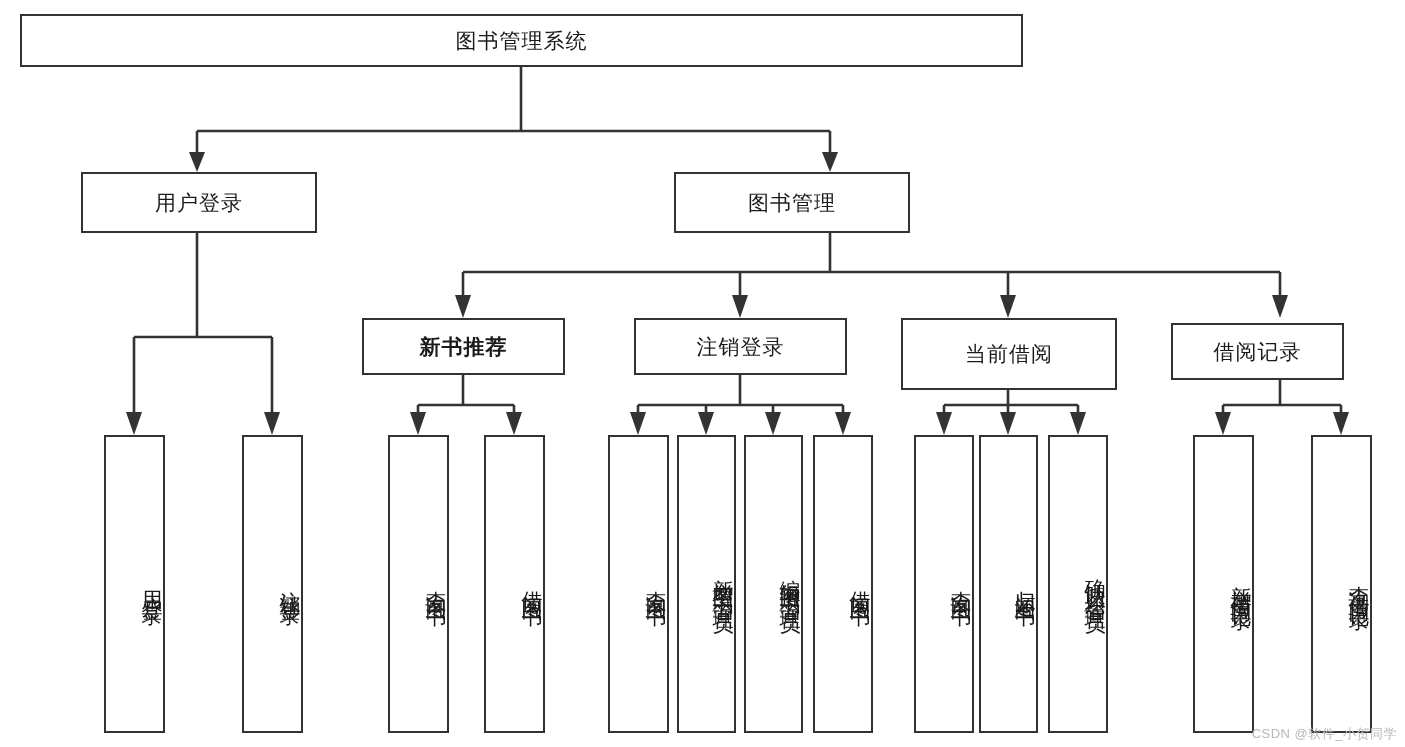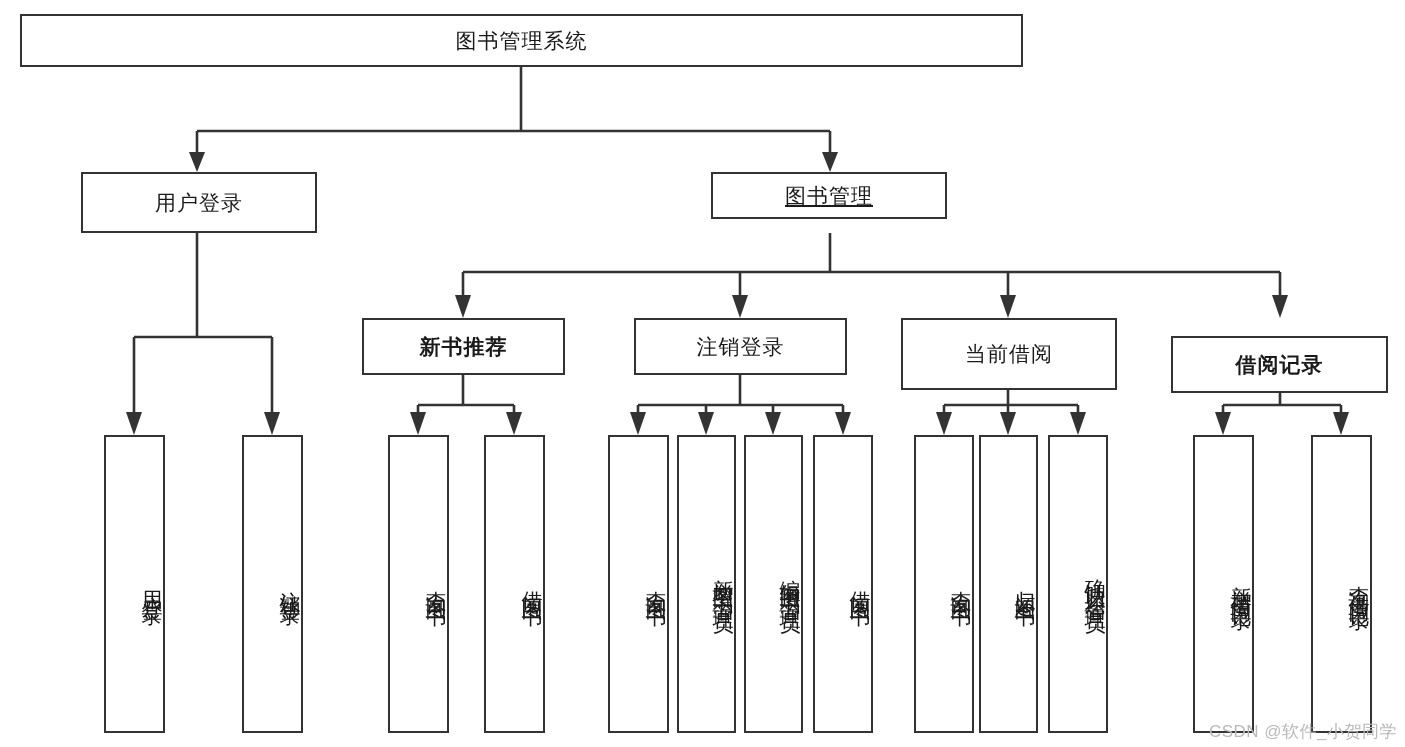--- a/index.html
+++ b/index.html
@@ -56,21 +56,21 @@
   #wires line, #wires path{
     stroke:#333333;
     stroke-width:2.6;
     fill:none;
   }
   #wires polygon{ fill:#333333; }
   .watermark{
     position:absolute;
     right:8px;
     bottom:4px;
-    font-size:17px;
+    font-size:13px;
     color:#b9b9b9;
     letter-spacing:0.5px;
     white-space:nowrap;
   }
 </style>
 </head>
 <body>
 
 <div id="canvas">
 
@@ -141,34 +141,34 @@
     <polygon points="1333,412 1349,412 1341,435"></polygon>
   </svg>
 
   <div class="node h" style="left:20px;top:14px;width:1003px;height:53px;">
     <span>图书管理系统</span>
   </div>
 
   <div class="node h" style="left:81px;top:172px;width:236px;height:61px;">
     <span>用户登录</span>
   </div>
-  <div class="node h" style="left:711px;top:172px;width:236px;height:47px;text-decoration:underline;">
+  <div class="node h" style="left:674px;top:172px;width:236px;height:61px;">
     <span>图书管理</span>
   </div>
 
   <div class="node h" style="left:362px;top:318px;width:203px;height:57px;font-weight:bold;">
     <span>新书推荐</span>
   </div>
   <div class="node h" style="left:634px;top:318px;width:213px;height:57px;">
     <span>注销登录</span>
   </div>
   <div class="node h" style="left:901px;top:318px;width:216px;height:72px;">
     <span>当前借阅</span>
   </div>
-  <div class="node h" style="left:1171px;top:336px;width:217px;height:57px;font-weight:bold;">
+  <div class="node h" style="left:1171px;top:323px;width:173px;height:57px;">
     <span>借阅记录</span>
   </div>
 
   <div class="node v" style="left:104px;top:435px;width:61px;height:298px;">
     <span class="vtext">用户登录</span>
   </div>
   <div class="node v" style="left:242px;top:435px;width:61px;height:298px;">
     <span class="vtext">注销登录</span>
   </div>
 

